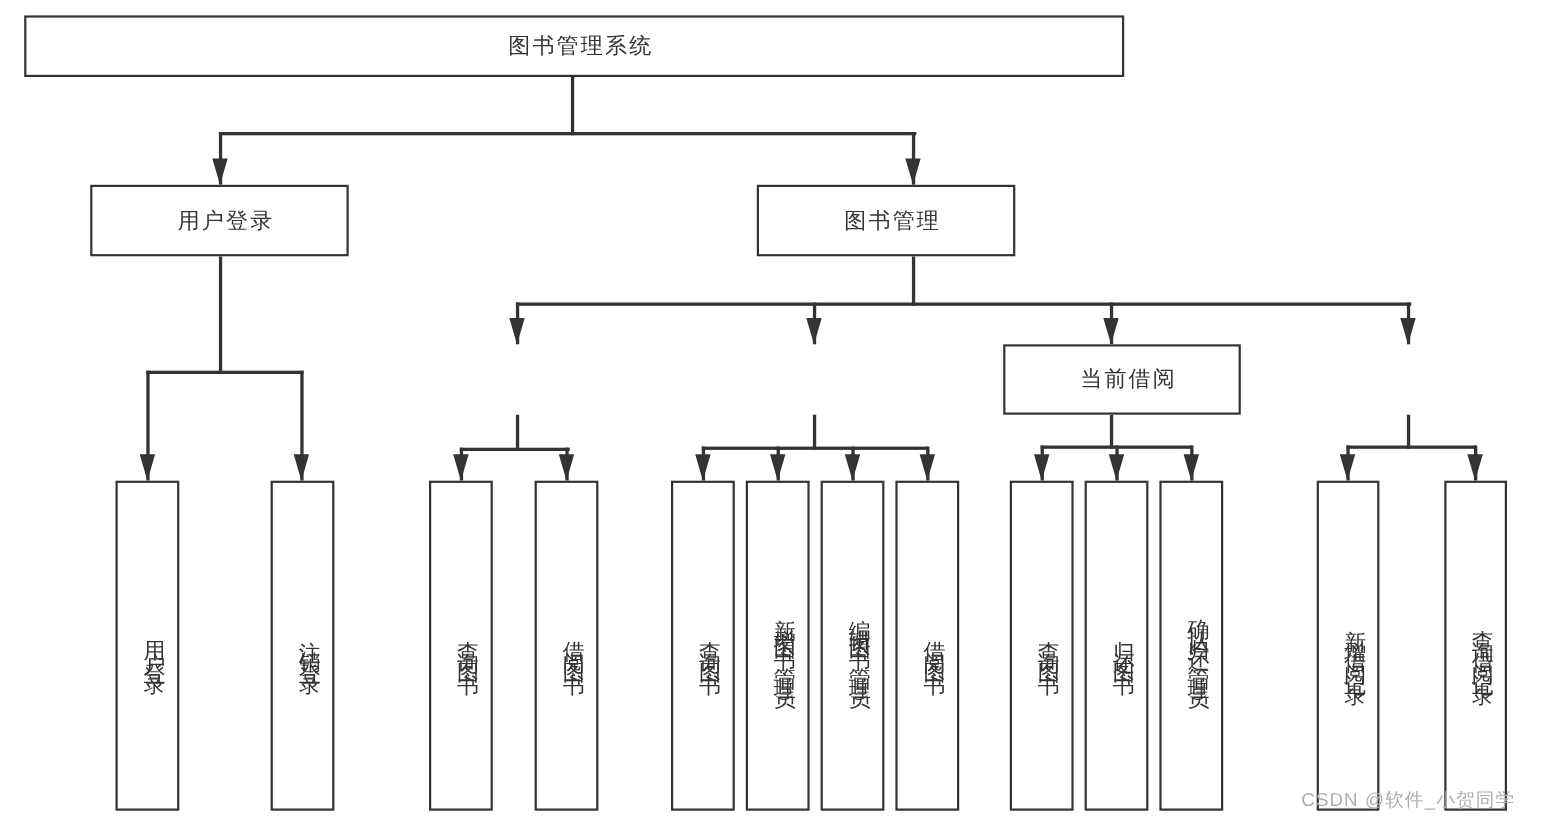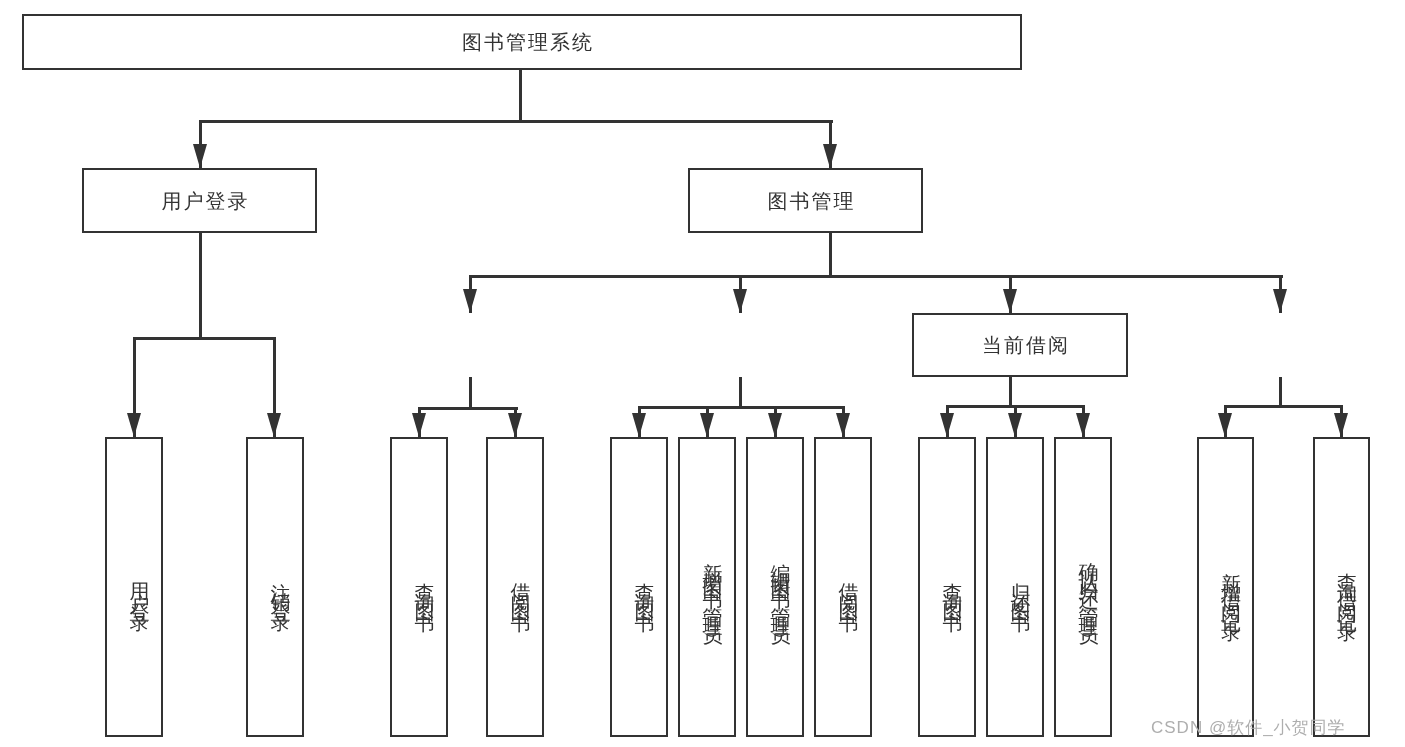--- a/index.html
+++ b/index.html
@@ -46,21 +46,21 @@
   .hl{position:absolute;height:3px;background:var(--line);z-index:1;}
   .vl{position:absolute;width:3px;background:var(--line);z-index:1;}
   .arrow{
     position:absolute;width:0;height:0;z-index:1;
     border-left:7px solid transparent;
     border-right:7px solid transparent;
     border-top:24px solid var(--line);
   }
   .watermark{
     position:absolute;
-    left:1151px;top:716px;
+    left:1183px;top:716px;
     font-size:17px;
     letter-spacing:1px;
     color:var(--wm);
     z-index:5;
     white-space:nowrap;
   }
 </style>
 </head>
 <body>
 

